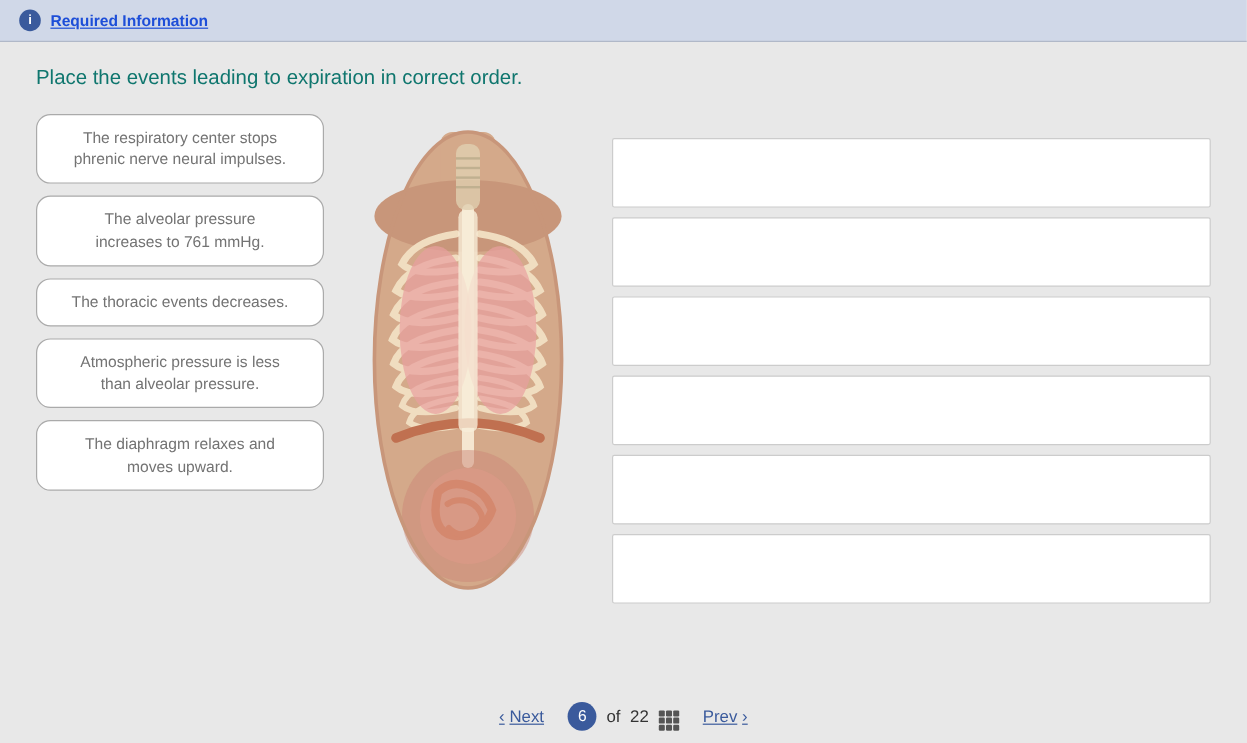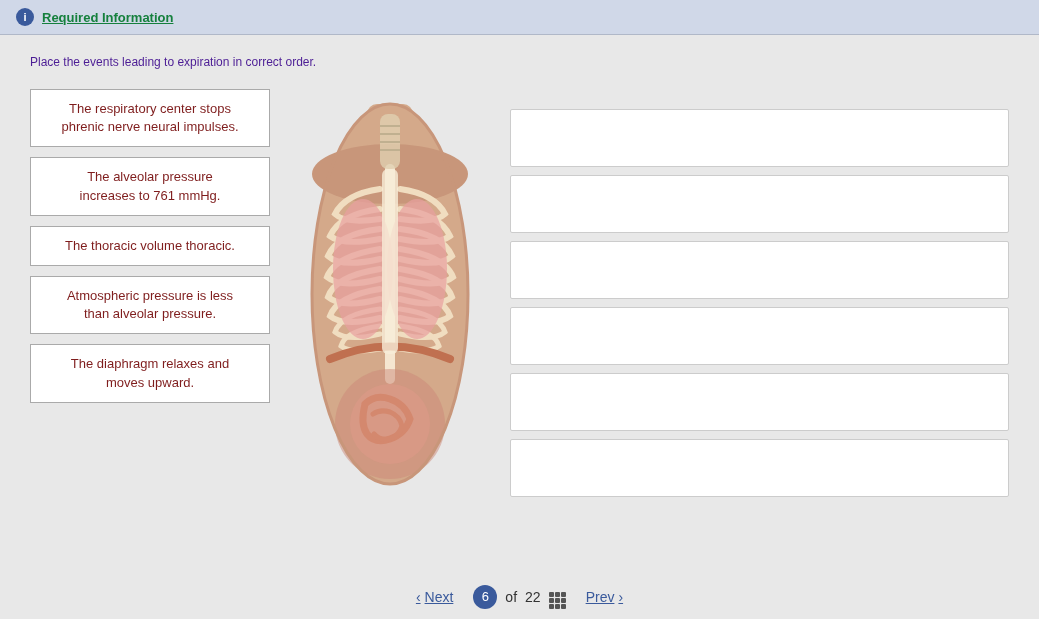--- a/index.html
+++ b/index.html
@@ -37,37 +37,37 @@
       display: inline-flex;
       align-items: center;
       justify-content: center;
       color: white;
       font-size: 11px;
       font-weight: bold;
       flex-shrink: 0;
     }
 
     .required-info-label {
-      color: #15803d;
+      color: #1d4ed8;
       font-size: 13px;
       font-weight: bold;
       text-decoration: underline;
     }
 
     
     .main-content {
       padding: 20px 30px;
       flex: 1;
       display: flex;
       flex-direction: column;
     }
 
     .question-text {
-      font-size: 12px;
-      color: #4c1d95;
+      font-size: 17px;
+      color: #0f766e;
       margin-bottom: 20px;
     }
 
     .content-area {
       display: flex;
       flex: 1;
       gap: 20px;
       align-items: flex-start;
     }
 
@@ -76,24 +76,24 @@
       display: flex;
       flex-direction: column;
       gap: 10px;
       width: 240px;
       flex-shrink: 0;
     }
 
     .drag-item {
       background: white;
       border: 1px solid #aaa;
-      border-radius: 0;
+      border-radius: 12px;
       padding: 10px 14px;
       font-size: 13px;
-      color: #7f1d1d;
+      color: #737373;
       text-align: center;
       cursor: grab;
       line-height: 1.4;
     }
 
     
     .anatomy-image {
       width: 200px;
       height: 420px;
       flex-shrink: 0;
@@ -194,21 +194,21 @@
 
   <div class="main-content">
 
     <p class="question-text">Place the events leading to expiration in correct order.</p>
 
     <div class="content-area">
 
       <div class="items-list">
         <div class="drag-item">The respiratory center stops<br>phrenic nerve neural impulses.</div>
         <div class="drag-item">The alveolar pressure<br>increases to 761 mmHg.</div>
-        <div class="drag-item">The thoracic volume thoracic.</div>
+        <div class="drag-item">The thoracic events decreases.</div>
         <div class="drag-item">Atmospheric pressure is less<br>than alveolar pressure.</div>
         <div class="drag-item">The diaphragm relaxes and<br>moves upward.</div>
       </div>
 
       <div class="anatomy-image">
         <svg class="anatomy-svg" viewBox="0 0 190 410" xmlns="http://www.w3.org/2000/svg">
 
           <ellipse cx="95" cy="200" rx="78" ry="190" fill="#d4a98a"></ellipse>
 
           <rect x="72" y="10" width="46" height="50" rx="10" fill="#d4a98a"></rect>

